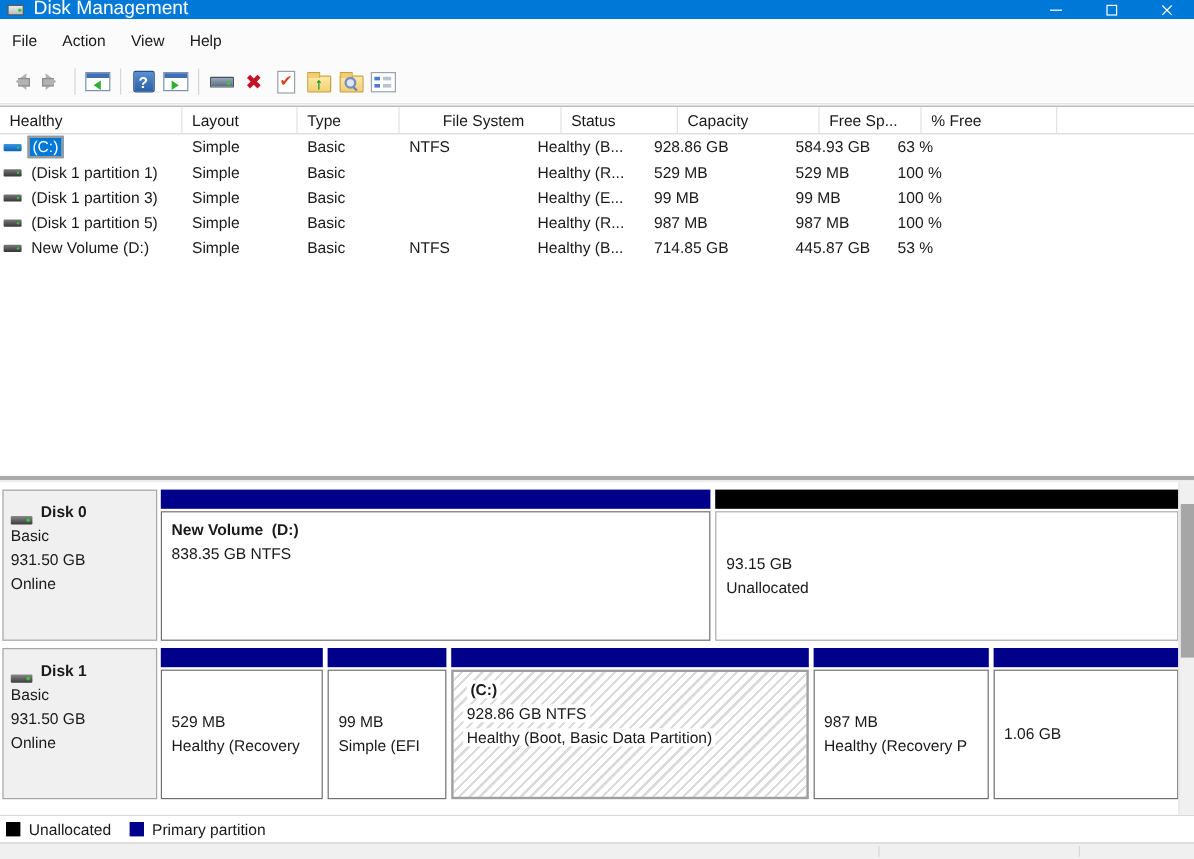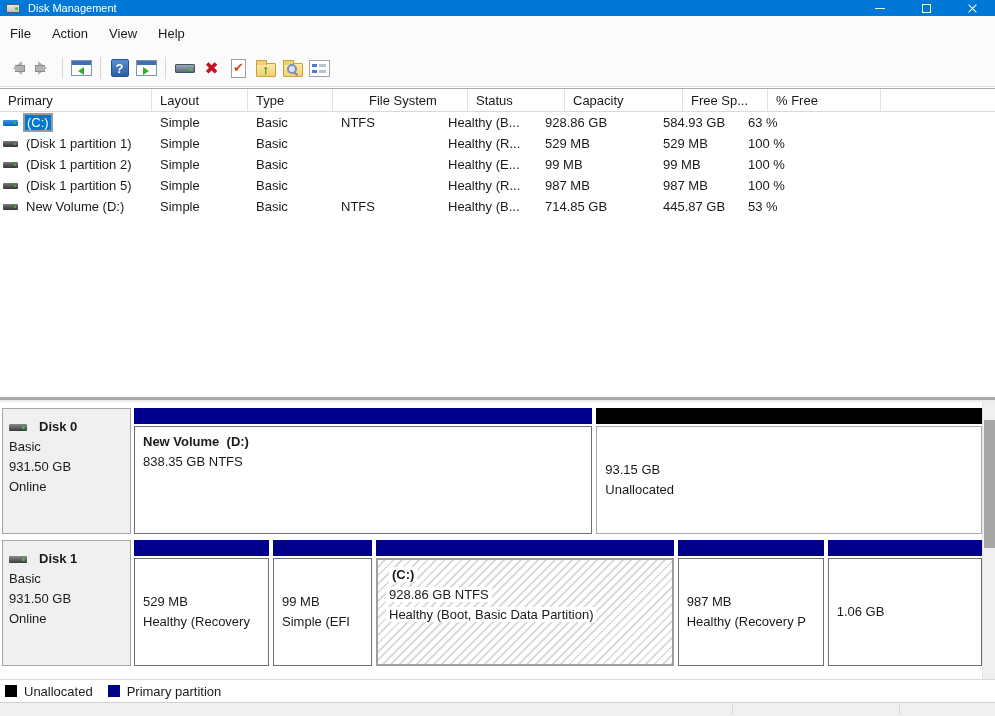--- a/index.html
+++ b/index.html
@@ -4,21 +4,21 @@
 <style>
   *{margin:0;padding:0;box-sizing:border-box}
   html,body{width:995px;height:716px;background:#fff;overflow:hidden}
   body{font-family:"Liberation Sans","DejaVu Sans",sans-serif;font-size:13px;color:#1a1a1a}
   #app{position:relative;width:995px;height:716px;background:#fff}
 
   
   .titlebar{position:absolute;top:0;left:0;right:0;height:16px;background:#0078D7;display:flex;align-items:center;color:#fff}
   .title-ico{width:14px;height:9px;background:linear-gradient(#e8e8e8,#bdbdbd);border:1px solid #5a5a5a;border-radius:1px;margin:0 8px 0 6px;position:relative;flex:none}
   .title-ico::after{content:"";position:absolute;right:1px;top:2px;width:3px;height:3px;background:#38c438;border-radius:50%}
-  .title-text{font-size:11px;line-height:16px}
+  .title-text{font-size:16px;line-height:16px}
   .win-controls{margin-left:auto;display:flex;height:100%}
   .win-btn{width:46px;display:flex;align-items:center;justify-content:center;cursor:default}
   .g-min{width:10px;height:1px;background:#fff}
   .g-max{width:9px;height:9px;border:1px solid #fff;margin-top:1px}
   .g-close{position:relative;width:11px;height:11px;margin-top:1px}
   .g-close::before,.g-close::after{content:"";position:absolute;left:0;top:5px;width:11px;height:1px;background:#fff}
   .g-close::before{transform:rotate(45deg)}.g-close::after{transform:rotate(-45deg)}
 
   
   .menubar{position:absolute;top:16px;left:0;right:0;height:34px;background:#fbfbfb;display:flex;align-items:center;padding-left:2px}
@@ -67,21 +67,21 @@
   .vlabel.selected{background:#0078D7;color:#fff;border:2px solid #9a9a9a;padding:0 2px}
 
   
   .splitter{position:absolute;top:395px;left:0;right:0;height:7px;background:linear-gradient(#fafafa 0 2px,#a9a9a9 2px 5px,#ededed 5px 7px)}
 
   
   .graph{position:absolute;top:402px;left:0;right:0;height:277px;background:#fff}
   .disk-rows{position:absolute;top:0;left:0;right:13px;bottom:0;padding:6px 0 0 2px}
   .disk-row{display:flex;height:126px;margin-bottom:6px}
   .disk-info{width:129px;flex:none;background:#f0f0f0;border:1px solid #a6a6a6;padding:8px 4px 0 6px}
-  .dname{display:flex;align-items:center;gap:12px;font-weight:bold;line-height:20px}
+  .dname{display:flex;align-items:flex-end;gap:7px;font-weight:bold;line-height:20px}
   .drive-ico{width:18px;height:7px;background:linear-gradient(#8a8a8a,#3b3b3b);border-radius:1px;position:relative;flex:none}
   .drive-ico::after{content:"";position:absolute;right:2px;top:2px;width:3px;height:3px;background:#3c3;border-radius:50%}
   .dline{line-height:20px}
   .parts{flex:1;display:flex;gap:4px;margin-left:3px;min-width:0}
   .part{display:flex;flex-direction:column;flex-basis:0;min-width:0}
   .band{height:16px;flex:none}
   .band.primary{background:#00008B}
   .band.unallocated{background:#000}
   .pbox{flex:1;margin-top:2px;background:#fff;border:1px solid #707070;padding:5px 8px;line-height:20px;white-space:nowrap;overflow:hidden;display:flex;flex-direction:column}
   .pbox.mid{justify-content:center}
@@ -178,21 +178,21 @@
       <span class="tb-btn">
         <span class="prop">
           <i class="r1"></i>
           <i class="r2"></i>
         </span>
       </span>
     </div>
 
   <div class="listview">
     <div class="list-header">
-        <span class="hcell" style="width: 152px;">Primary</span>
+        <span class="hcell" style="width: 152px;">Healthy</span>
         <span class="hcell" style="width: 96px;">Layout</span>
         <span class="hcell" style="width: 85px; text-align: right;">Type</span>
         <span class="hcell" style="width: 107px; margin-left: 28px;">File System</span>
         <span class="hcell" style="width: 97px;">Status</span>
         <span class="hcell" style="width: 118px;">Capacity</span>
         <span class="hcell" style="width: 85px;">Free Sp...</span>
         <span class="hcell" style="width: 113px;">% Free</span>
         <span class="hcell filler"></span>
       </div>
     <div>
@@ -218,21 +218,21 @@
           <span class="lcell" style="width: 85px;">Basic</span>
           <span class="lcell" style="width: 107px;"></span>
           <span class="lcell" style="width: 97px;">Healthy (R...</span>
           <span class="lcell" style="width: 118px;">529 MB</span>
           <span class="lcell" style="width: 85px;">529 MB</span>
           <span class="lcell" style="width: 113px;">100 %</span>
         </div>
         <div class="lrow">
           <span class="lcell volcell" style="width: 152px;">
             <span class="vol-ico"></span>
-            <span class="vlabel">(Disk 1 partition 2)</span>
+            <span class="vlabel">(Disk 1 partition 3)</span>
           </span>
           <span class="lcell" style="width: 96px;">Simple</span>
           <span class="lcell" style="width: 85px;">Basic</span>
           <span class="lcell" style="width: 107px;"></span>
           <span class="lcell" style="width: 97px;">Healthy (E...</span>
           <span class="lcell" style="width: 118px;">99 MB</span>
           <span class="lcell" style="width: 85px;">99 MB</span>
           <span class="lcell" style="width: 113px;">100 %</span>
         </div>
         <div class="lrow">

